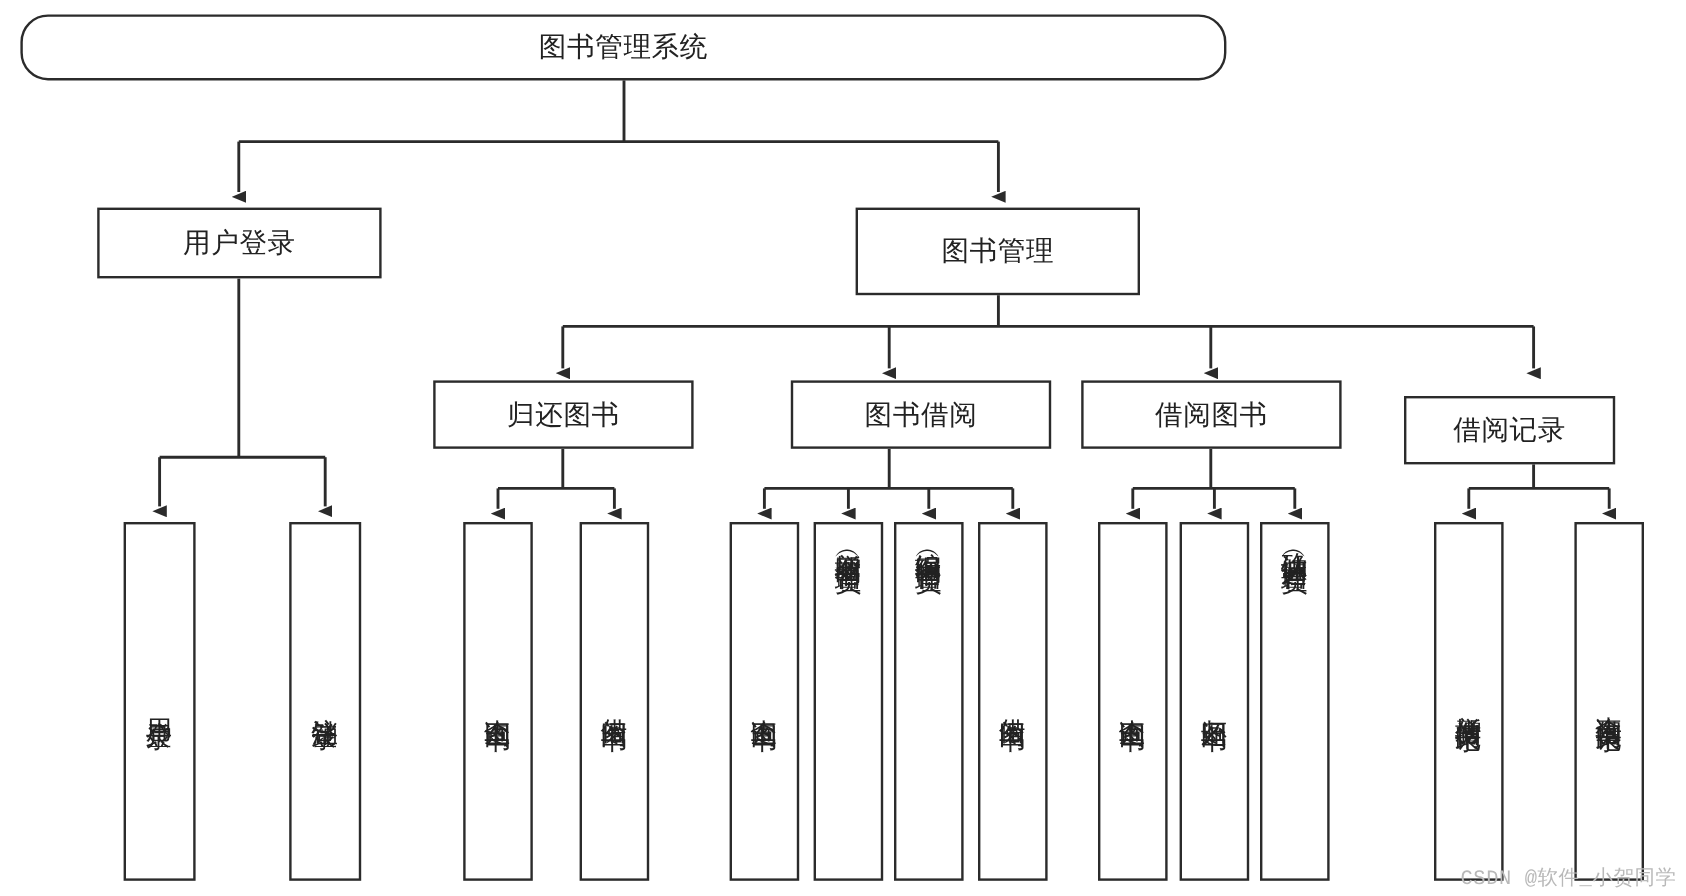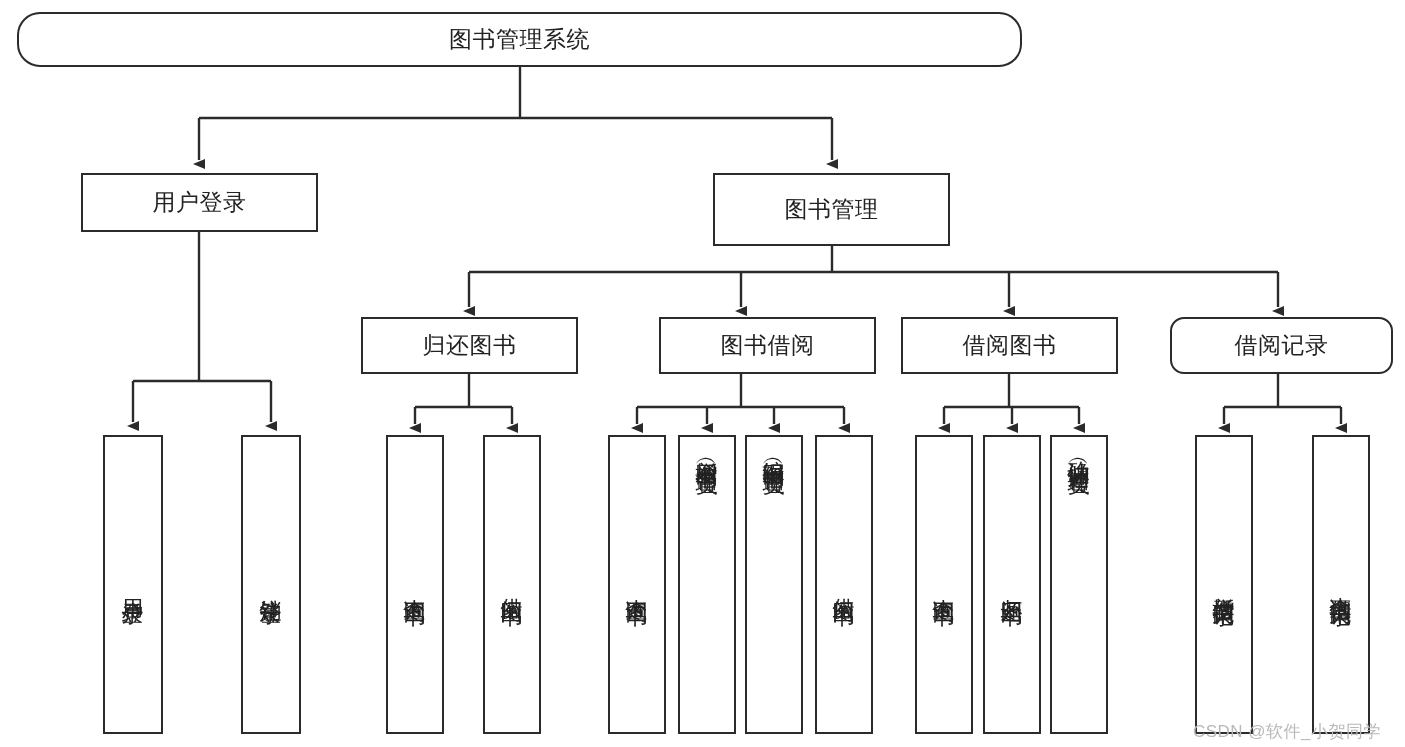--- a/index.html
+++ b/index.html
@@ -64,26 +64,27 @@
     line-height: 1.05;
     letter-spacing: 2px;
     white-space: nowrap;
   }
   .node.v.mid {
     align-items: center;
     padding-top: 0;
   }
   .watermark {
     position: absolute;
-    right: 24px;
+    right: 8px;
     bottom: 4px;
     font-size: 17px;
     color: #b9b9b9;
     letter-spacing: 0.5px;
     white-space: nowrap;
+    font-family: Liberation Mono, monospace;
   }
 </style>
 </head>
 <body>
 
 <div id="canvas">
 
   <svg id="wires" viewBox="0 0 1405 747" xmlns="http://www.w3.org/2000/svg">
     <defs>
       <marker id="arw" markerWidth="10" markerHeight="12" refX="1" refY="6" orient="auto" markerUnits="userSpaceOnUse">
@@ -147,21 +148,21 @@
 
   <div class="node h" style="left:361px; top:317px; width:217px; height:57px;">
     <span class="lbl">归还图书</span>
   </div>
   <div class="node h" style="left:633px; top:317px; width:217px; height:57px;margin-left:26px;">
     <span class="lbl">图书借阅</span>
   </div>
   <div class="node h" style="left:901px; top:317px; width:217px; height:57px;">
     <span class="lbl">借阅图书</span>
   </div>
-  <div class="node h" style="left:1170px; top:317px; width:223px; height:57px;border-radius:14px;">
+  <div class="node h" style="left:1170px; top:330px; width:176px; height:57px;">
     <span class="lbl">借阅记录</span>
   </div>
 
   <div class="node v mid" style="left:103px; top:435px; width:60px; height:299px;">
     <span class="lbl">用户登录</span>
   </div>
   <div class="node v mid" style="left:241px; top:435px; width:60px; height:299px;">
     <span class="lbl">注销登录</span>
   </div>
 

